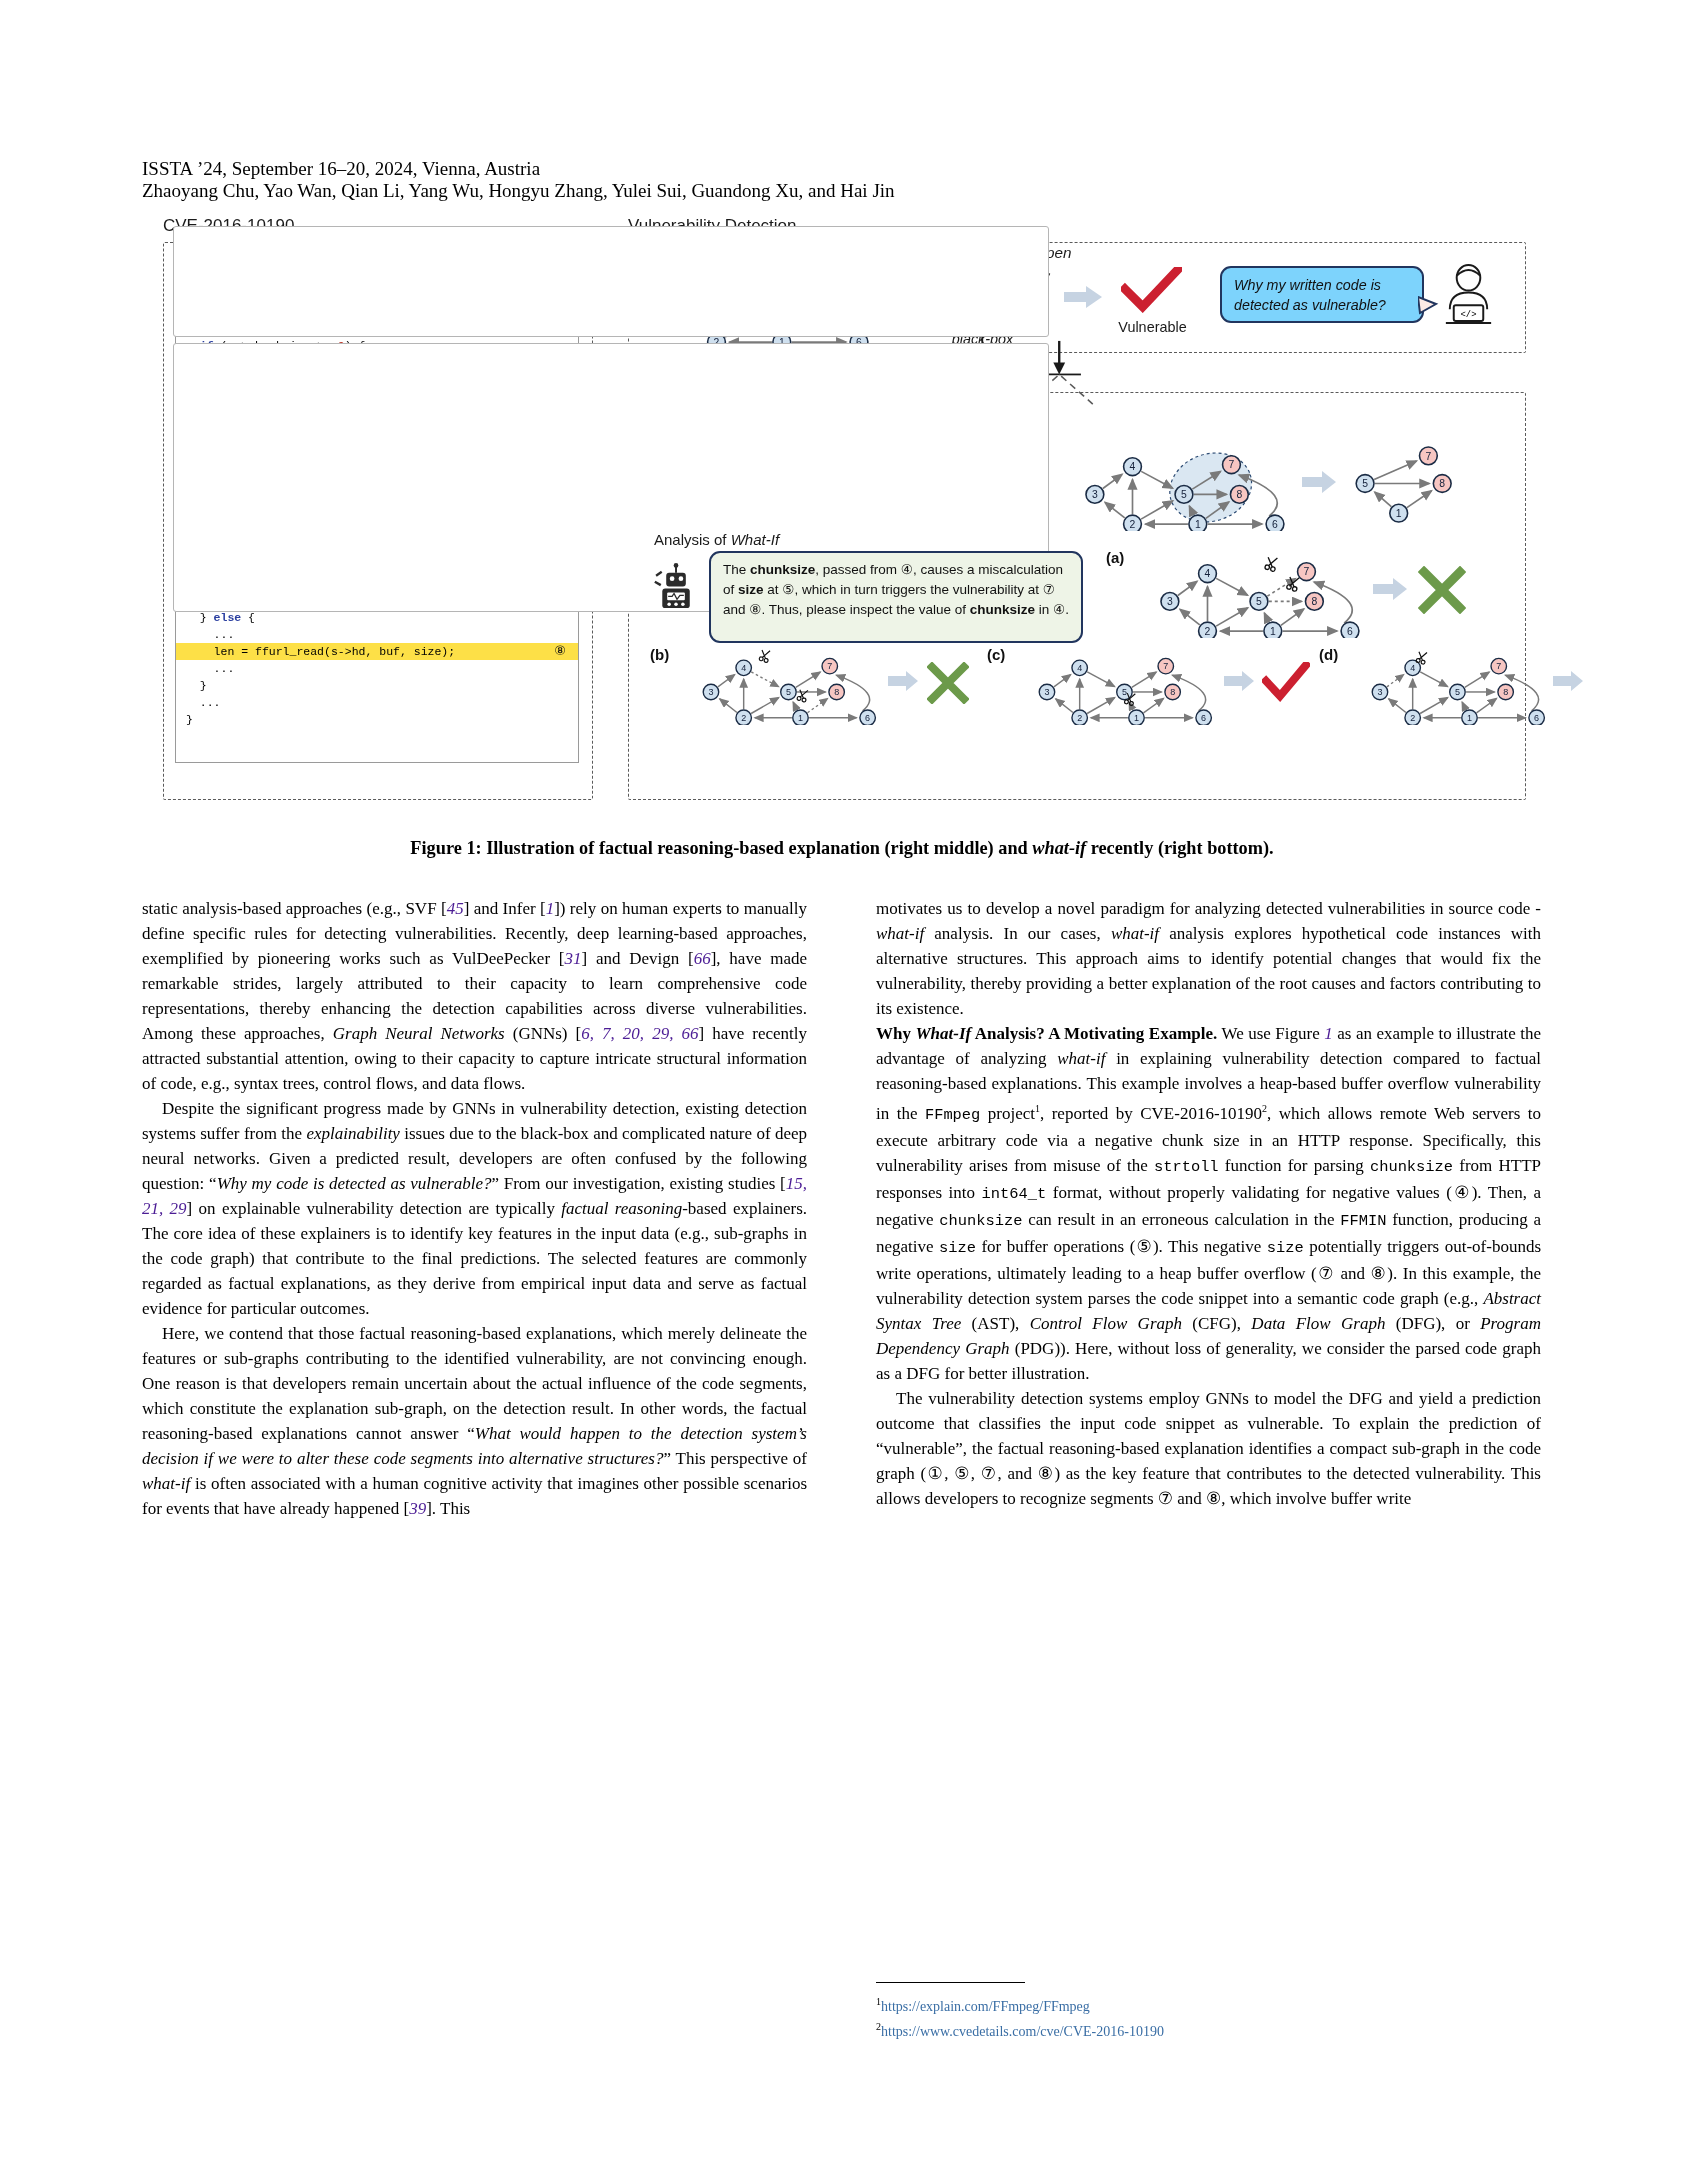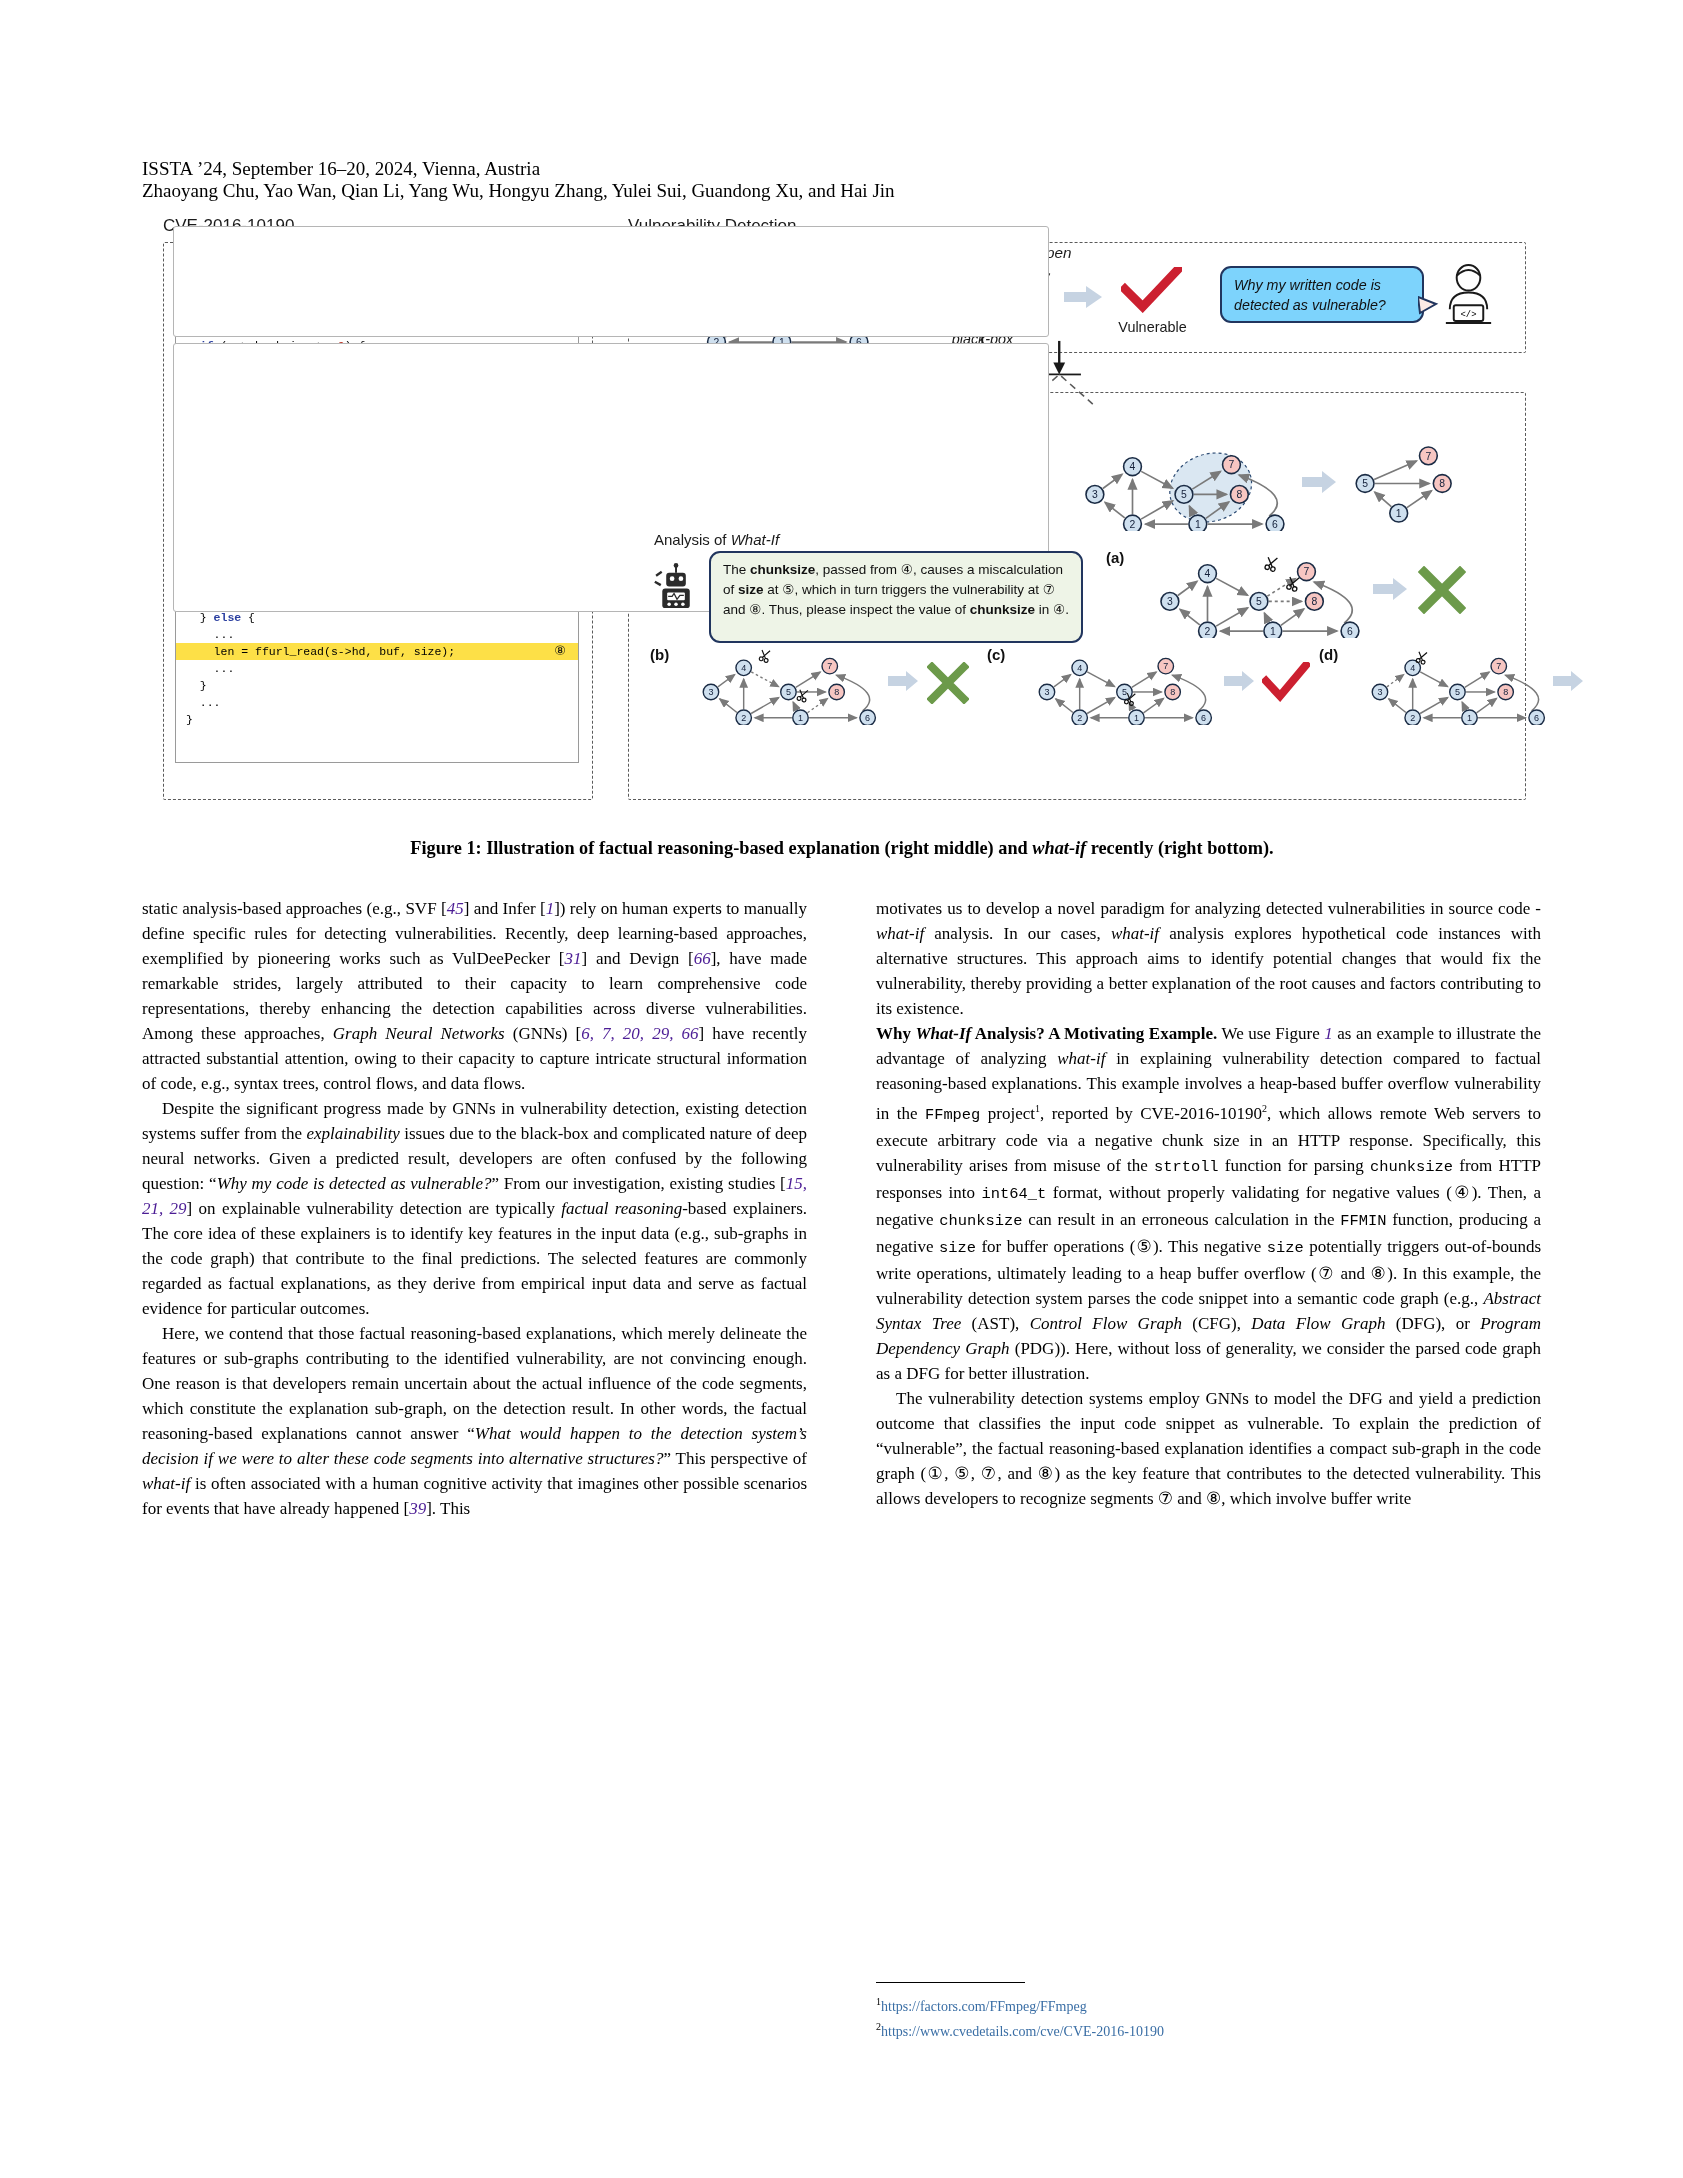--- a/index.html
+++ b/index.html
@@ -564,18 +564,18 @@
       <p class="">Here, we contend that those factual reasoning-based explanations, which merely delineate the features or sub-graphs contributing to the identified vulnerability, are not convincing enough. One reason is that developers remain uncertain about the actual influence of the code segments, which constitute the explanation sub-graph, on the detection result. In other words, the factual reasoning-based explanations cannot answer “<i>What would happen to the detection system’s decision if we were to alter these code segments into alternative structures?</i>” This perspective of <i>what-if</i> is often associated with a human cognitive activity that imagines other possible scenarios for events that have already happened [<span class="cite">39</span>]. This</p>
     </div>
   <div class="col" id="col-right">
       <p class="noind">motivates us to develop a novel paradigm for analyzing detected vulnerabilities in source code - <i>what-if</i> analysis. In our cases, <i>what-if</i> analysis explores hypothetical code instances with alternative structures. This approach aims to identify potential changes that would fix the vulnerability, thereby providing a better explanation of the root causes and factors contributing to its existence.</p>
       <p class="noind"><b>Why <i>What-If</i> Analysis? A Motivating Example.</b> We use Figure <span class="cite">1</span> as an example to illustrate the advantage of analyzing <i>what-if</i> in explaining vulnerability detection compared to factual reasoning-based explanations. This example involves a heap-based buffer overflow vulnerability in the <span class="tt">FFmpeg</span> project<sup class="fnsup">1</sup>, reported by CVE-2016-10190<sup class="fnsup">2</sup>, which allows remote Web servers to execute arbitrary code via a negative chunk size in an HTTP response. Specifically, this vulnerability arises from misuse of the <span class="tt">strtoll</span> function for parsing <span class="tt">chunksize</span> from HTTP responses into <span class="tt">int64_t</span> format, without properly validating for negative values (④). Then, a negative <span class="tt">chunksize</span> can result in an erroneous calculation in the <span class="tt">FFMIN</span> function, producing a negative <span class="tt">size</span> for buffer operations (⑤). This negative <span class="tt">size</span> potentially triggers out-of-bounds write operations, ultimately leading to a heap buffer overflow (⑦ and ⑧). In this example, the vulnerability detection system parses the code snippet into a semantic code graph (e.g., <i>Abstract Syntax Tree</i> (AST), <i>Control Flow Graph</i> (CFG), <i>Data Flow Graph</i> (DFG), or <i>Program Dependency Graph</i> (PDG)). Here, without loss of generality, we consider the parsed code graph as a DFG for better illustration.</p>
       <p class="">The vulnerability detection systems employ GNNs to model the DFG and yield a prediction outcome that classifies the input code snippet as vulnerable. To explain the prediction of “vulnerable”, the factual reasoning-based explanation identifies a compact sub-graph in the code graph (①, ⑤, ⑦, and ⑧) as the key feature that contributes to the detected vulnerability. This allows developers to recognize segments ⑦ and ⑧, which involve buffer write</p>
     </div>
 
   <div class="fnrule"></div>
   <div class="footnotes" id="footnotes">
-      <div><sup class="fnsup">1</sup><a href="#">https://factors.com/FFmpeg/FFmpeg</a></div>
+      <div><sup class="fnsup">1</sup><a href="#">https://explain.com/FFmpeg/FFmpeg</a></div>
       <div><sup class="fnsup">2</sup><a href="#">https://www.cvedetails.com/cve/CVE-2016-10190</a></div>
     </div>
 
 </div>
 
 
 </body></html>

